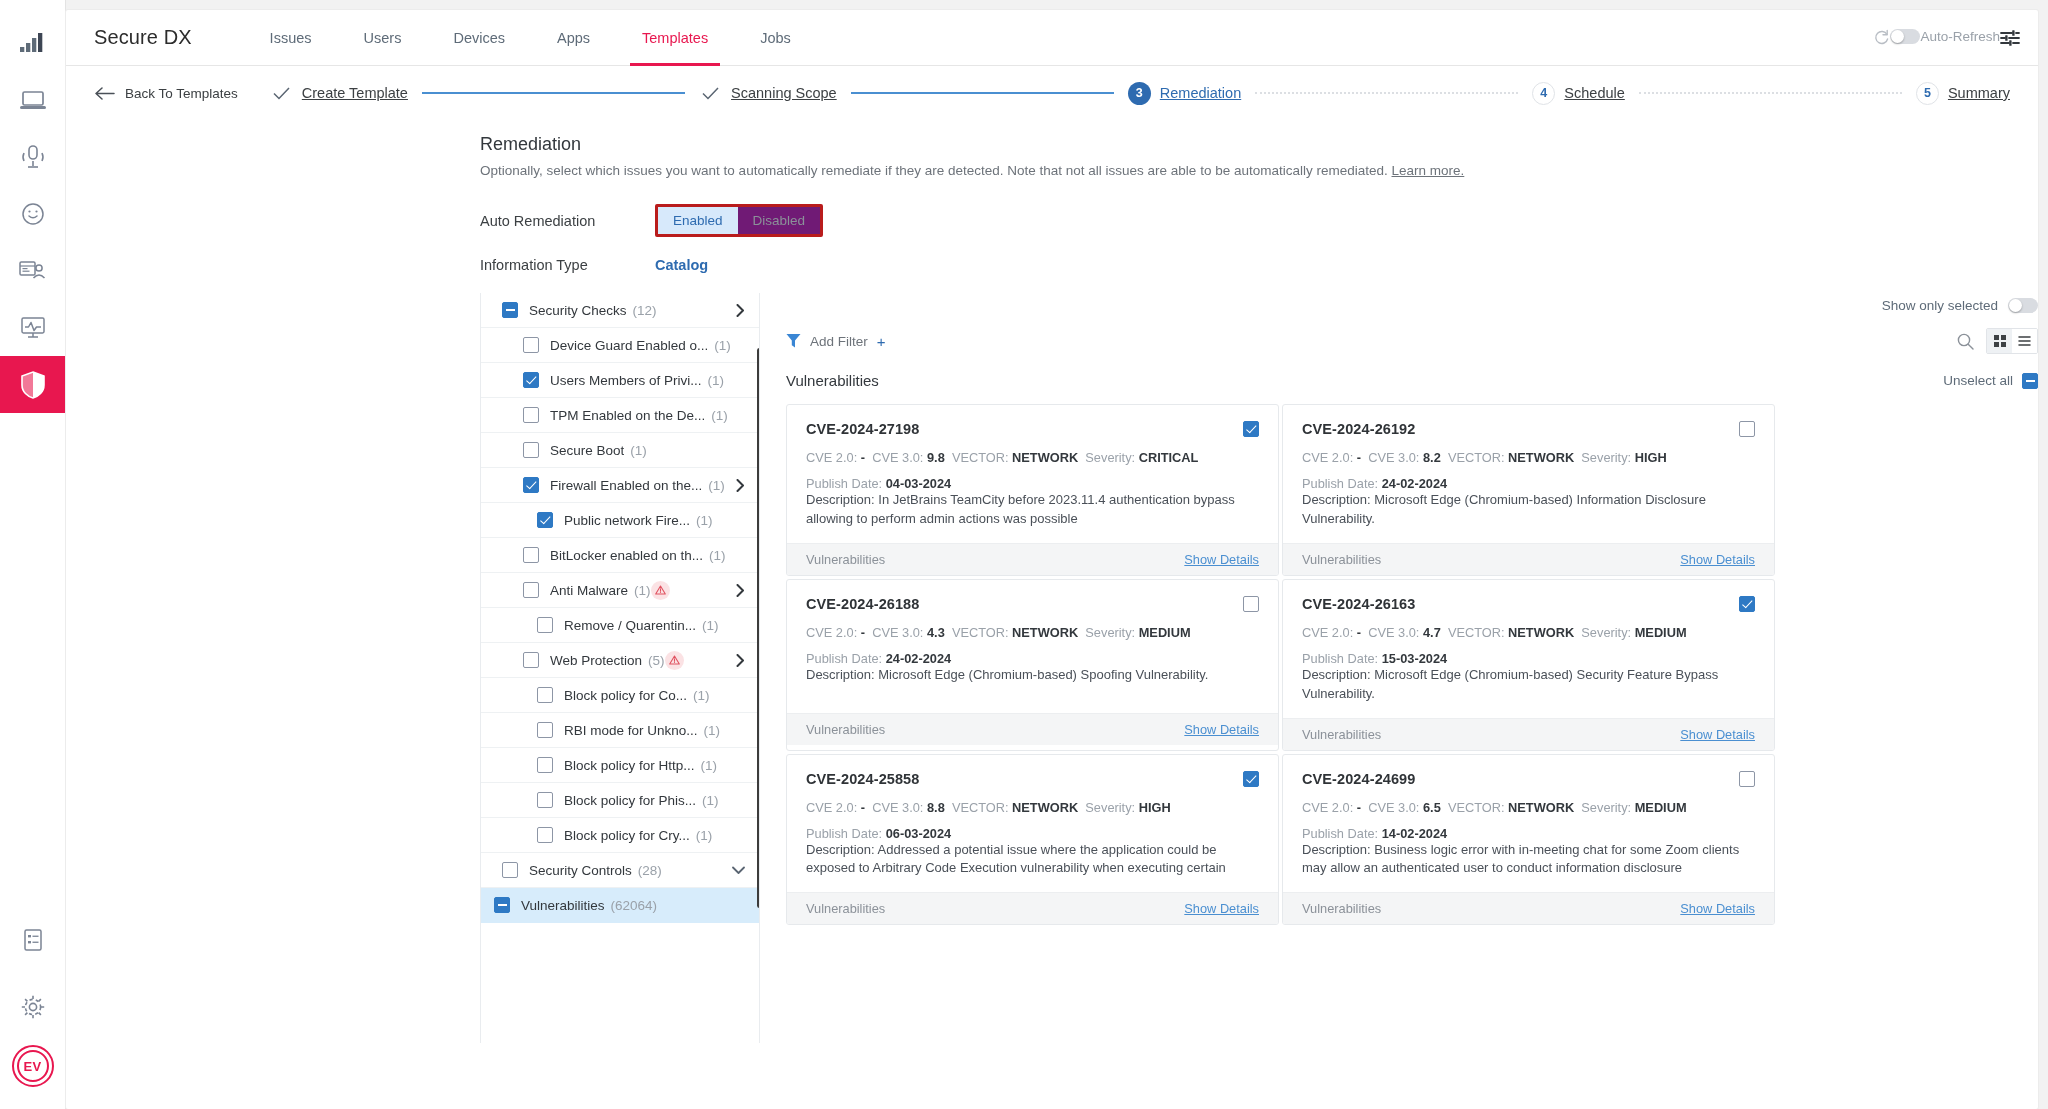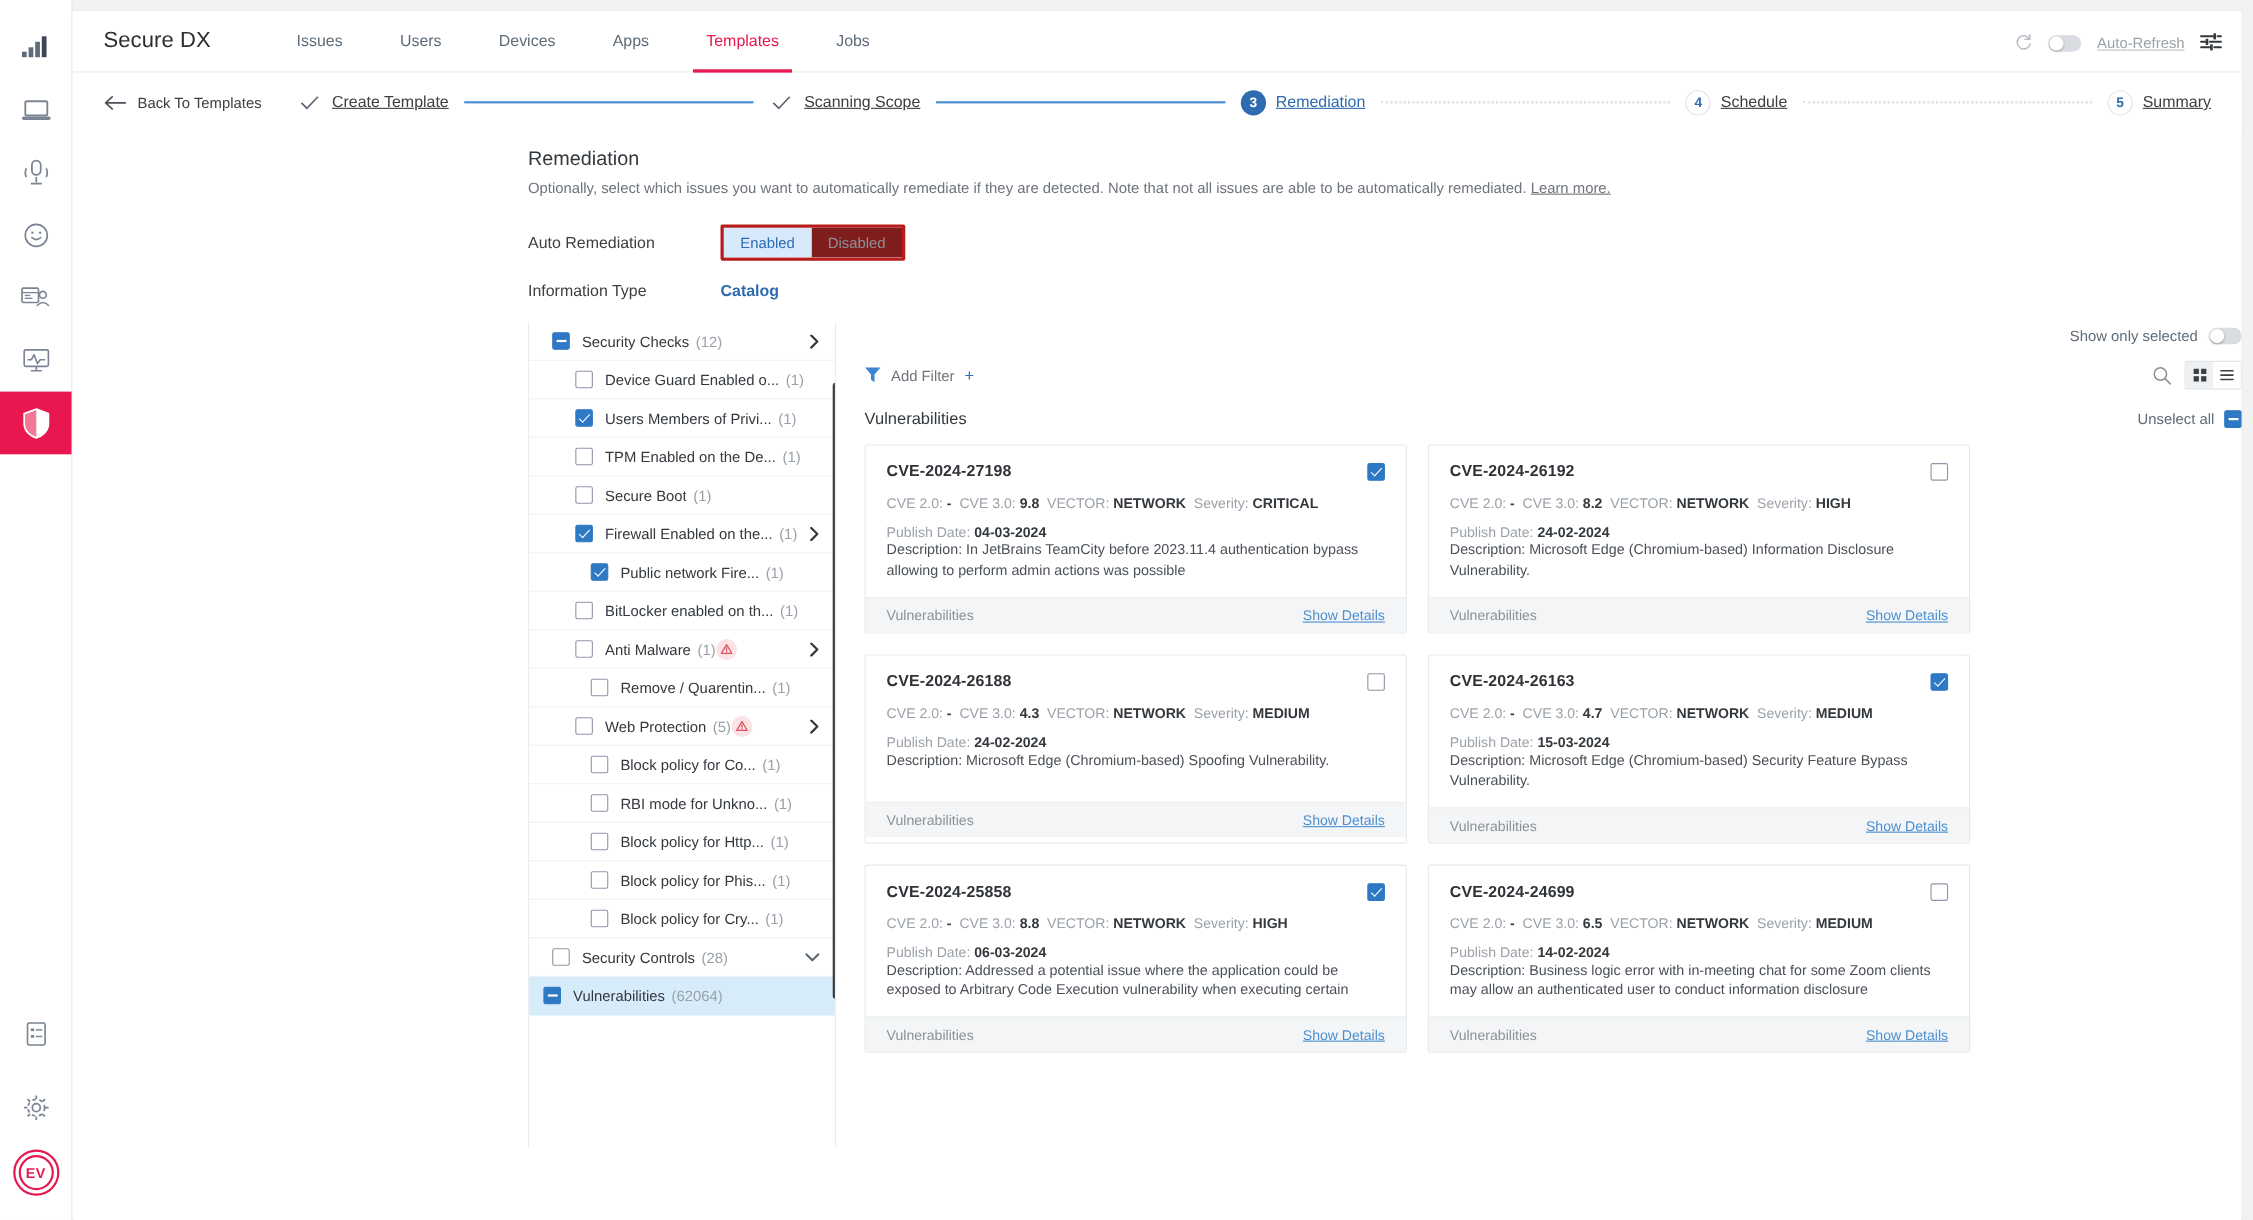--- a/index.html
+++ b/index.html
@@ -54,21 +54,21 @@
   .brand { font-size:20px; color:#2c2c2c; letter-spacing:.1px; margin-right:52px; white-space:nowrap; }
   .navs { display:flex; align-items:stretch; height:56px; }
   .nav-item {
     display:flex; align-items:center; padding:0 26px; font-size:14.5px; color:#5e6b78;
     position:relative; white-space:nowrap;
   }
   .nav-item.active { color:#e8174f; }
   .nav-item.active::after{
     content:""; position:absolute; left:14px; right:14px; bottom:0; height:3px; background:#e8174f;
   }
-  .hdr-right { margin-left:auto; display:flex; align-items:flex-end; gap:14px; color:#b9bec5;text-decoration:underline; }
+  .hdr-right { margin-left:auto; display:flex; align-items:flex-start; color:#b9bec5; }
   .toggle {
     width:30px; height:15px; border-radius:8px; background:#d9dce1; position:relative; flex:0 0 30px;
   }
   .toggle .knob{
     position:absolute; left:1px; top:1px; width:13px; height:13px; border-radius:50%;
     background:#ffffff; box-shadow:0 1px 2px rgba(0,0,0,.3);
   }
   .auto-lbl { font-size:13.5px; color:#9aa1a9; }
 
   
@@ -94,21 +94,21 @@
   
   .body { flex:1 1 auto; overflow:hidden; position:relative; }
   .content { padding:14px 0 0 414px; }
   h2.sec-title { font-size:18px; font-weight:400; color:#33383d; margin:0 0 8px 0; }
   .sec-desc { font-size:13.5px; color:#6d737a; margin:0 0 26px 0; }
   .sec-desc a { color:#6d737a; text-decoration:underline; }
 
   .field-row { display:flex; align-items:center; margin-bottom:20px; }
   .field-label { width:175px; font-size:14.5px; color:#3c4043; flex:0 0 175px; }
   .segmented { display:flex; border:3px solid #b91c1c; border-radius:2px; overflow:hidden; }
-  .seg { padding:6px 15px; font-size:13.5px; color:#8b9199; background:#7f1d1d; }
+  .seg { padding:6px 15px; font-size:13.5px; color:#8b9199; background:#701a75; }
   .seg.on { background:#d7e9fb; color:#2e6bb0; }
   .catalog-link { font-size:14.5px; color:#2e6bb0; font-weight:600; }
 
   
   .panes { display:flex; margin-top:9px; }
   .tree {
     width:280px; flex:0 0 280px; border-left:1px solid #e9ecef; border-right:1px solid #e9ecef;
     position:relative; height:750px; overflow:hidden;
   }
   .tnode {
@@ -155,21 +155,21 @@
   .addfilter { display:flex; align-items:center; gap:9px; font-size:13.5px; color:#6d737a; }
   .addfilter .plus { color:#2e6bb0; font-size:15px; }
   .rtools { margin-left:auto; display:flex; align-items:center; gap:12px; }
   .view-grp { display:flex; border:1px solid #e1e4e8; border-radius:2px; overflow:hidden; }
   .view-btn { width:25px; height:24px; display:flex; align-items:center; justify-content:center; background:#fff; color:#5e6b78;}
   .view-btn.on { background:#eef1f4; }
   .listhdr { display:flex; align-items:center; margin-top:18px; }
   .listhdr .ttl { font-size:15px; color:#33383d; }
   .listhdr .right { margin-left:auto; display:flex; align-items:center; gap:9px; font-size:13.5px; color:#5e6b78; }
 
-  .cards { display:flex; flex-wrap:wrap; gap:19px; margin-top:15px; width:1005px; }
+  .cards { display:flex; flex-wrap:wrap; gap:3px; margin-top:15px; width:1005px; }
   .card {
     width:493px; background:#fff; border:1px solid #e6e9ec; border-radius:3px;
     display:flex; flex-direction:column; overflow:hidden;
   }
   .card-body { padding:16px 19px 14px 19px; min-height:133px; }
   .card-top { display:flex; align-items:flex-start; }
   .cve-id { font-size:14.5px; font-weight:700; color:#2f3337; letter-spacing:.1px; }
   .card-top .cb { margin-left:auto; }
   .meta { font-size:12.8px; color:#9aa1a9; margin-top:14px; line-height:1.1; }
   .meta b { color:#33383d; font-weight:700; }

